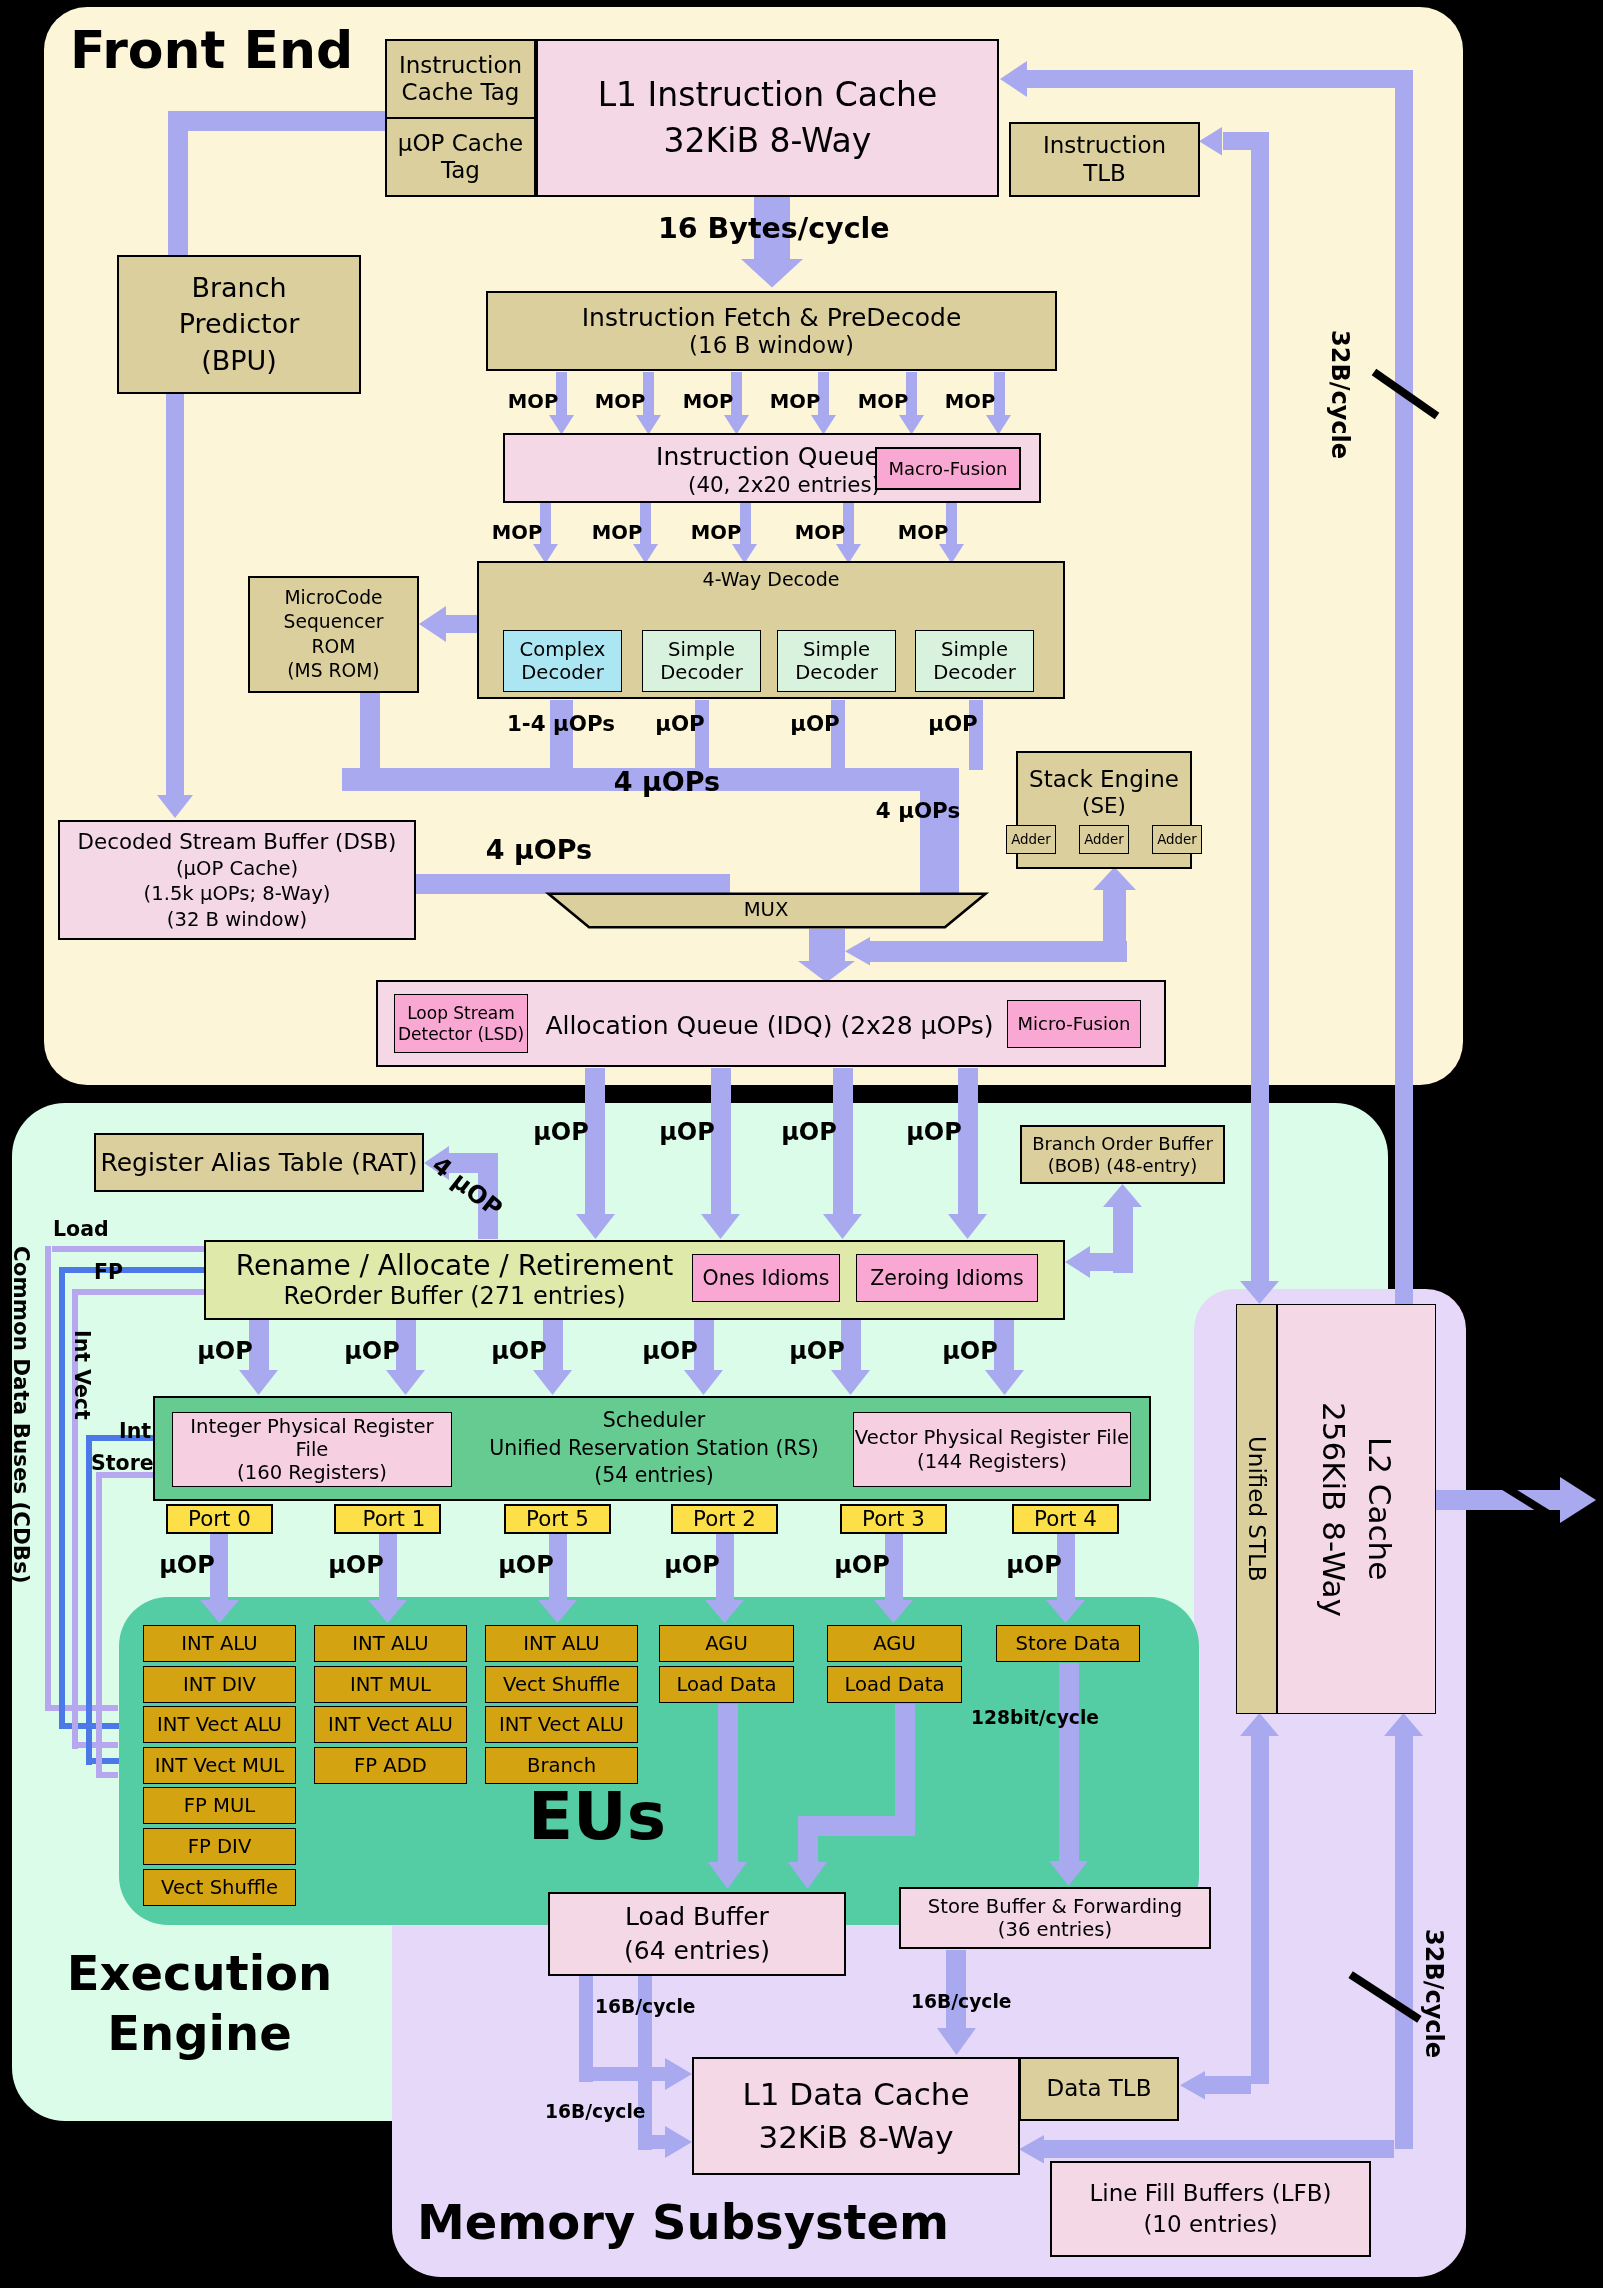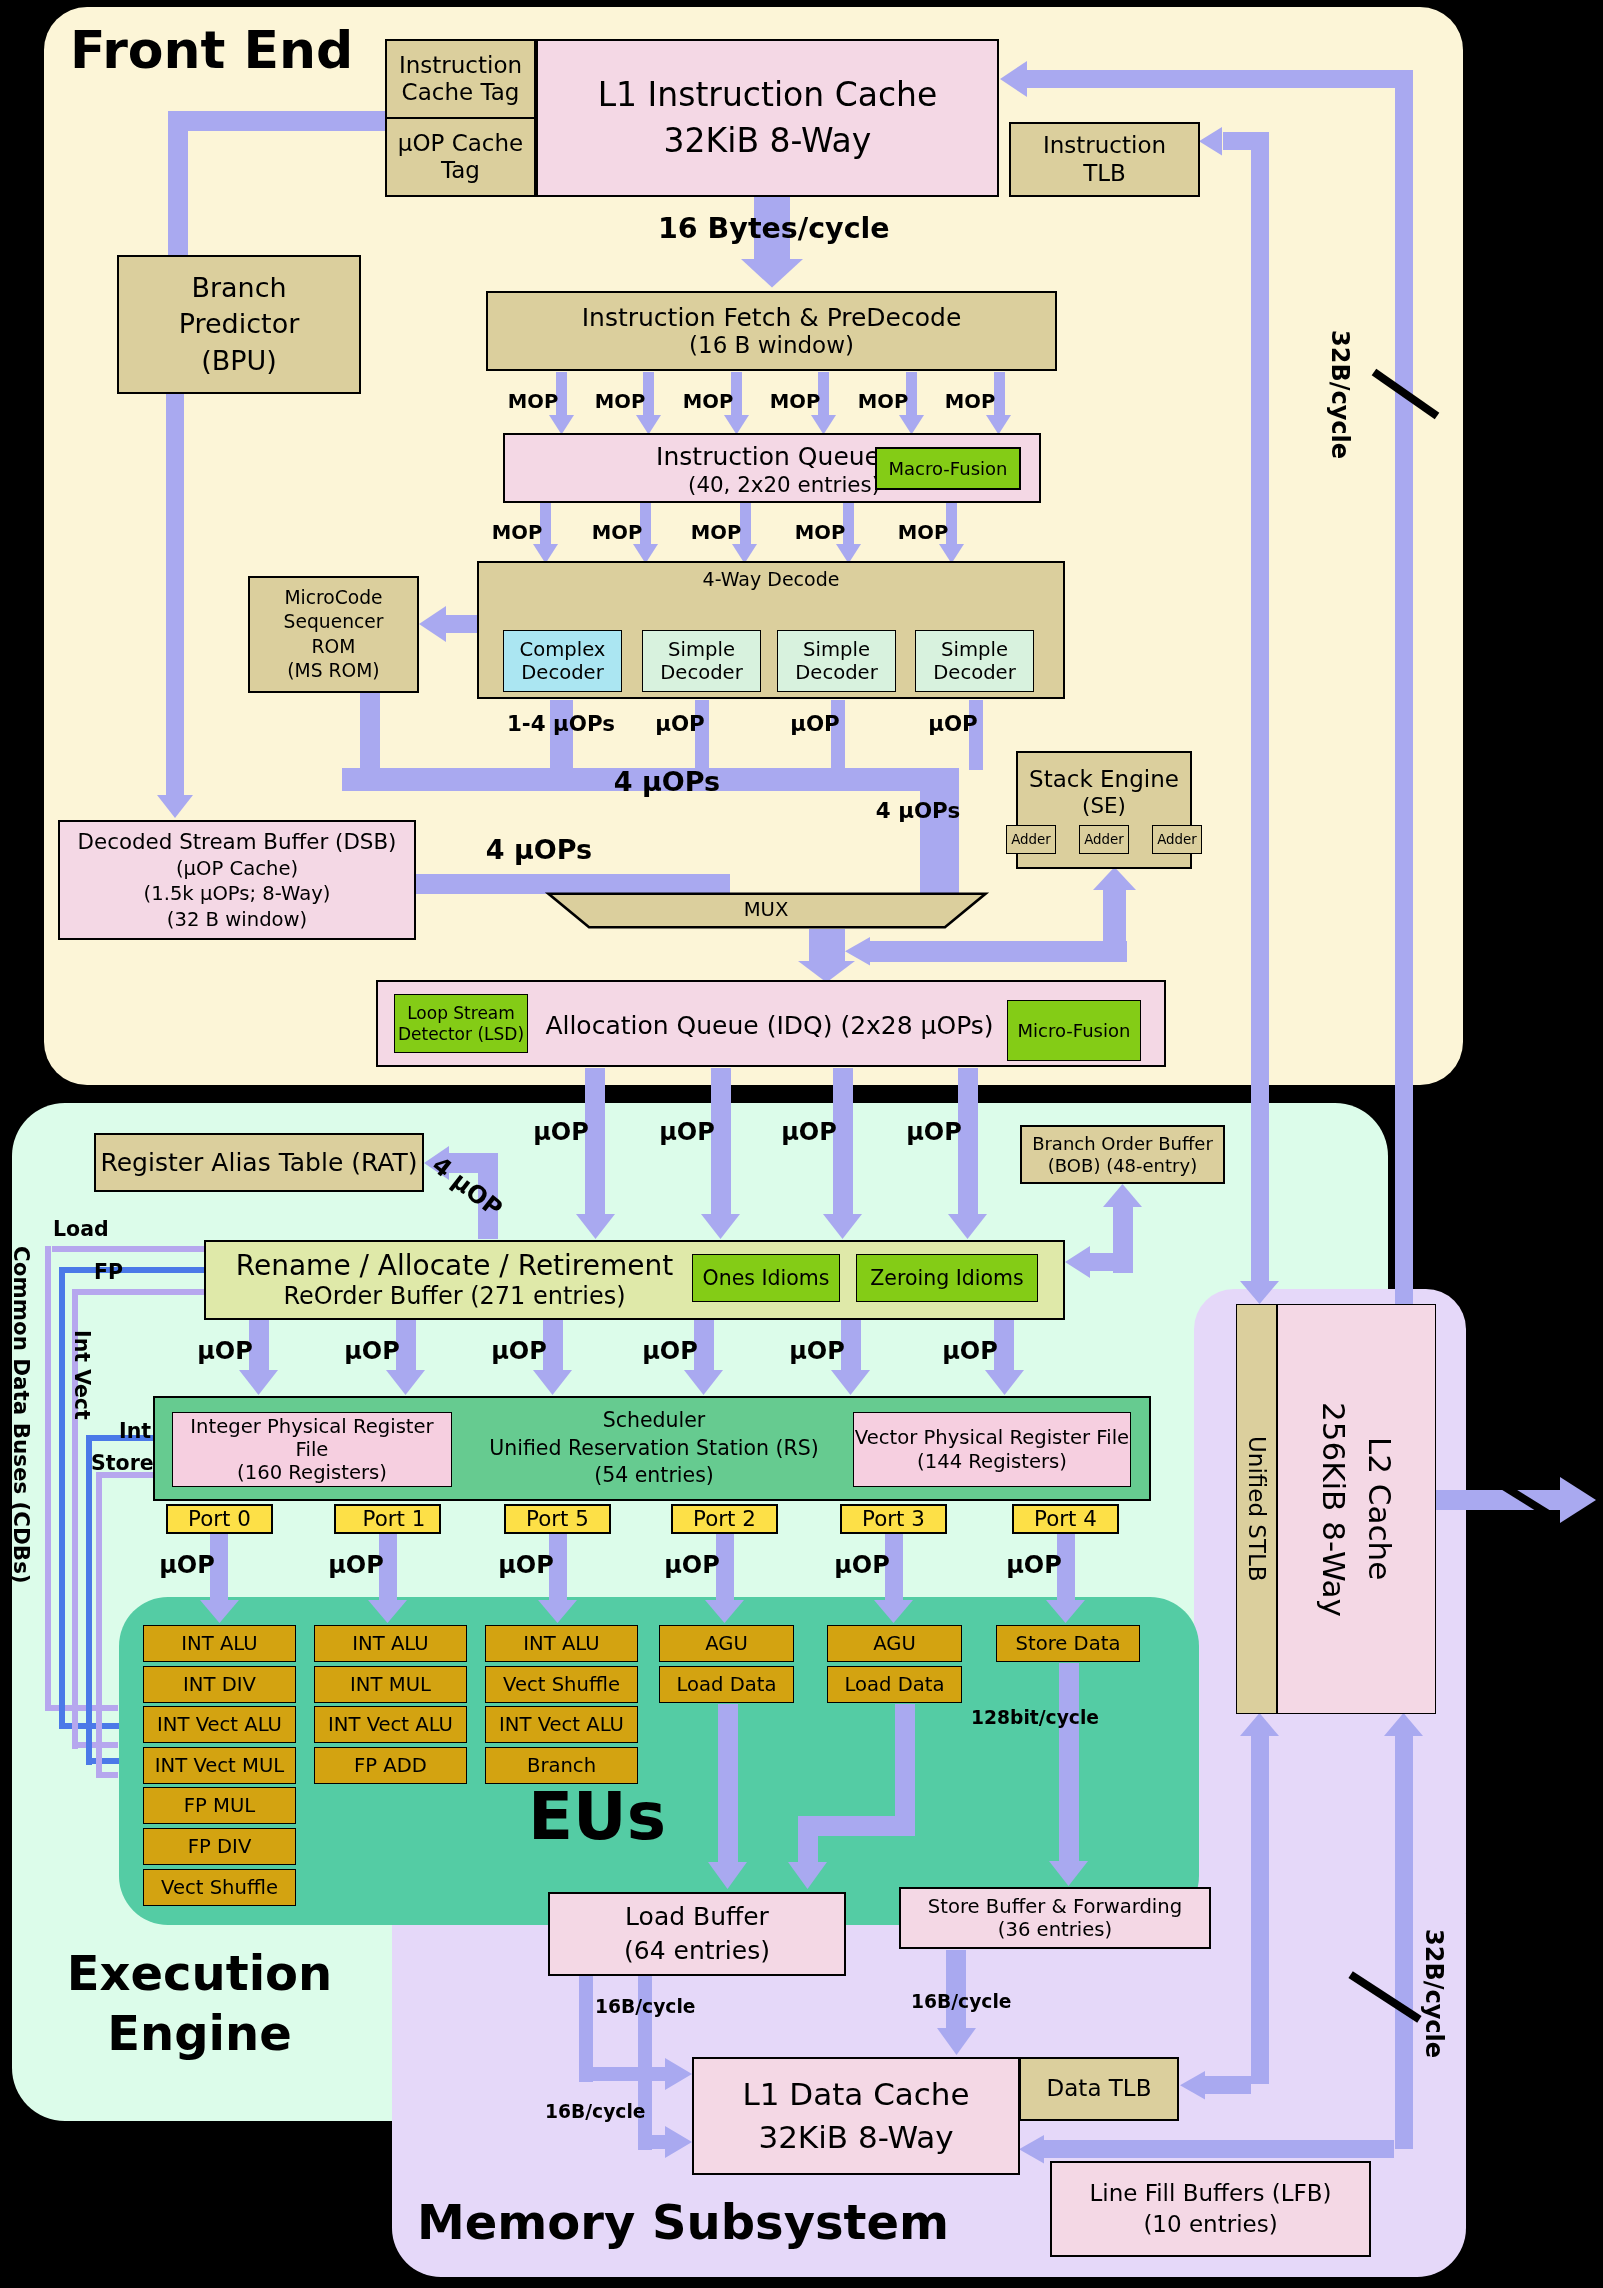--- a/index.html
+++ b/index.html
@@ -1,20 +1,20 @@
 <!DOCTYPE html>
 <html style="font-size:14.3px"><head>
 <meta charset="utf-8">
 <style>
   html,body{margin:0;padding:0;background:#000;}
   body{font-family:"DejaVu Sans", sans-serif;}
   #canvas{position:relative;width:1604px;height:2288px;background:#000;overflow:hidden;}
   .pnl{position:absolute;}
   .bx{position:absolute;box-sizing:border-box;border:2.7px solid #000;display:flex;flex-direction:column;align-items:center;justify-content:center;text-align:center;line-height:1.18;color:#000;}
-  .c-tan{background:#DBCF9D}.c-pink{background:#F4D8E5}.c-grn{background:#84cc16}
+  .c-tan{background:#DBCF9D}.c-pink{background:#F4D8E5}.c-grn{background:#f9a8d4}
   .c-cyan{background:#ABE6F2}.c-mint{background:#D8F2DE}.c-oliv{background:#DFE9A9}
   .c-sch{background:#66CB90}.c-port{background:#fde047}.c-prf{background:#F6CFE0}
   .bus{position:absolute;background:#A9A9F0}
   .pbus{position:absolute;background:#B6A7EE}
   .bbus{position:absolute;background:#4B79E8}
   .tri{position:absolute;background:#A9A9F0}
   .td{clip-path:polygon(0 0,100% 0,50% 100%)}
   .tu{clip-path:polygon(50% 0,0 100%,100% 100%)}
   .tl{clip-path:polygon(100% 0,0 50%,100% 100%)}
   .tr{clip-path:polygon(0 0,100% 50%,0 100%)}
@@ -278,21 +278,21 @@
     <span class="cl" style="display:inline-block">MUX</span>
   </div>
 
   <div class="bx c-pink" style="left:376px;top:980px;width:790px;height:87px;">
     <div style="position:absolute;left:160px;top:28.5px;width:463px;text-align:center;font-size:25px;">Allocation Queue (IDQ) (2x28 μOPs)</div>
   </div>
   <div class="bx c-grn" style="left:394px;top:994px;width:134px;height:59px;font-size:17px;border-width:1.8px;">
     <div>Loop Stream</div>
     <div>Detector (LSD)</div>
   </div>
-  <div class="bx c-grn" style="left:1007px;top:1000px;width:134px;height:61px;font-size:18px;border-width:1.8px;">
+  <div class="bx c-grn" style="left:1007px;top:1000px;width:134px;height:48px;font-size:18px;border-width:1.8px;">
     <div>Micro-Fusion</div>
   </div>
 
   <div class="bx c-tan" style="left:94px;top:1133px;width:330px;height:59px;font-size:25px;">
     <div>Register Alias Table (RAT)</div>
   </div>
   <div class="bx c-tan" style="left:1020px;top:1125px;width:205px;height:59px;font-size:18px;">
     <div>Branch Order Buffer</div>
     <div>(BOB) (48-entry)</div>
   </div>

